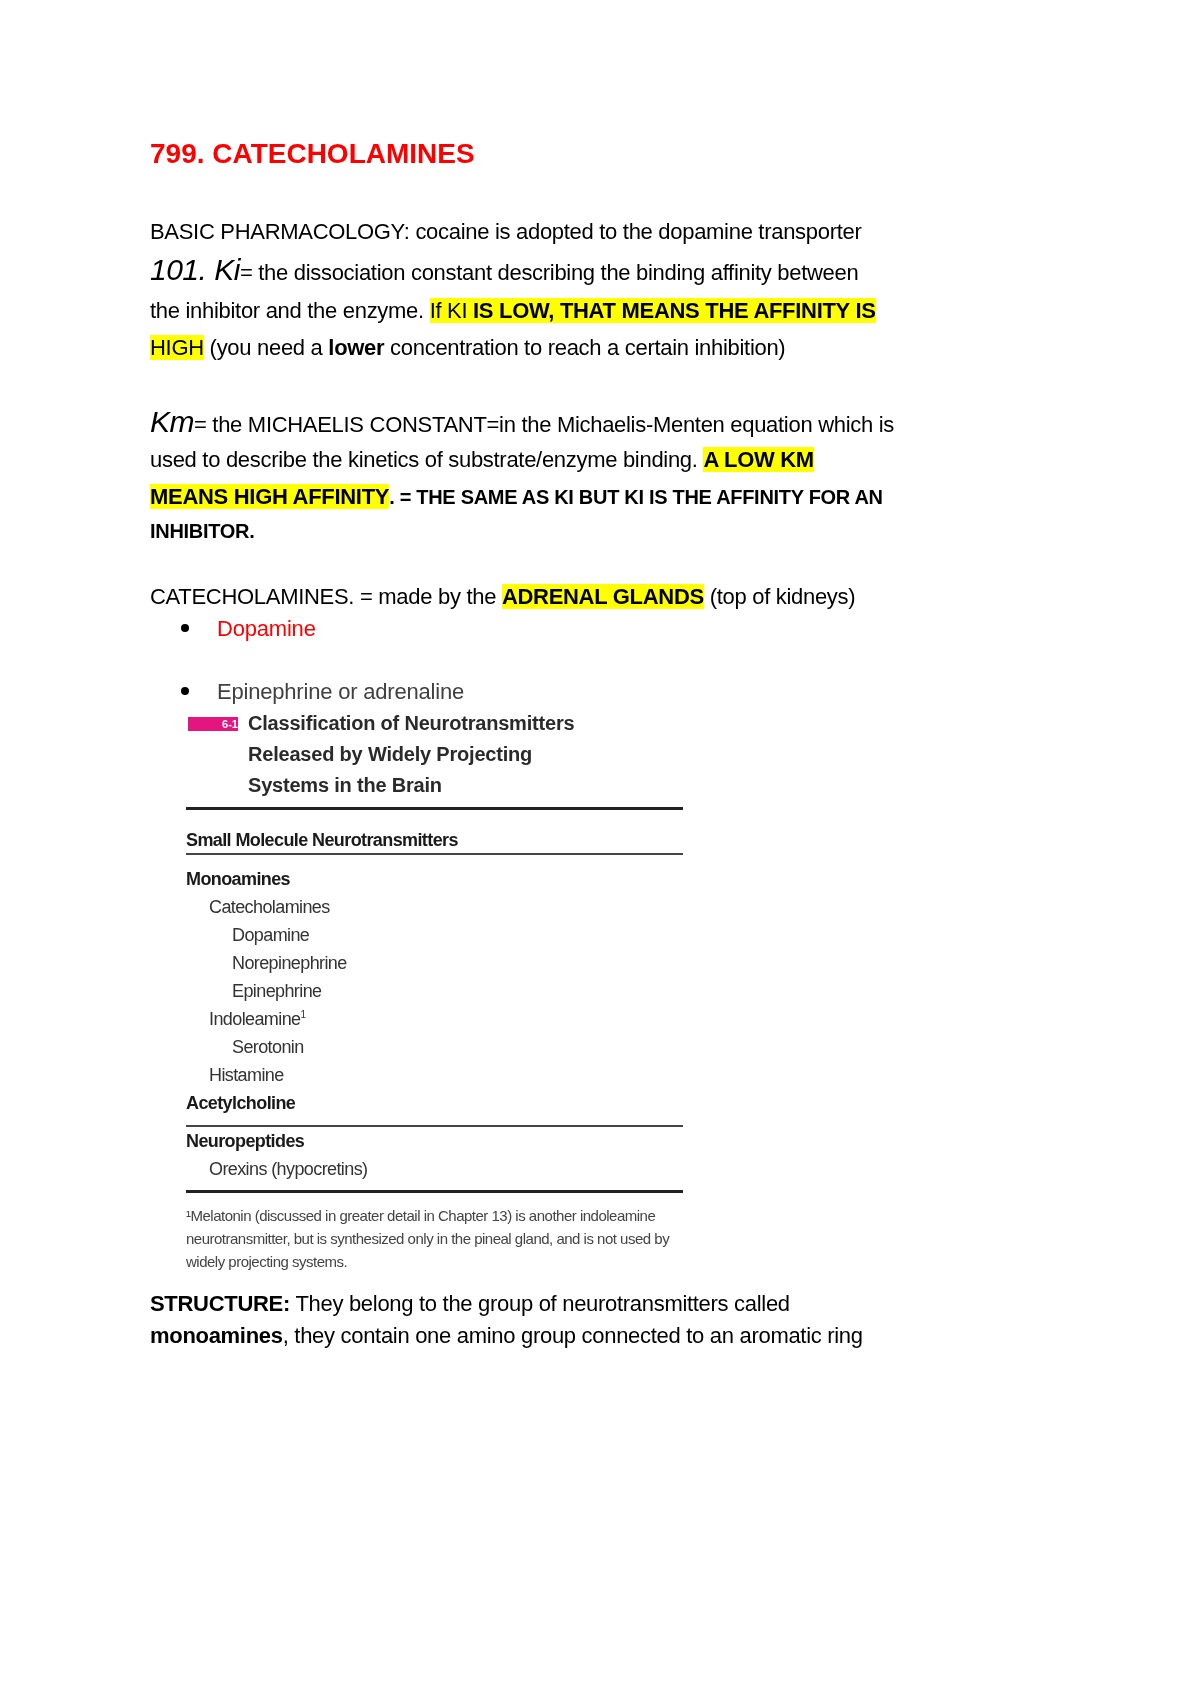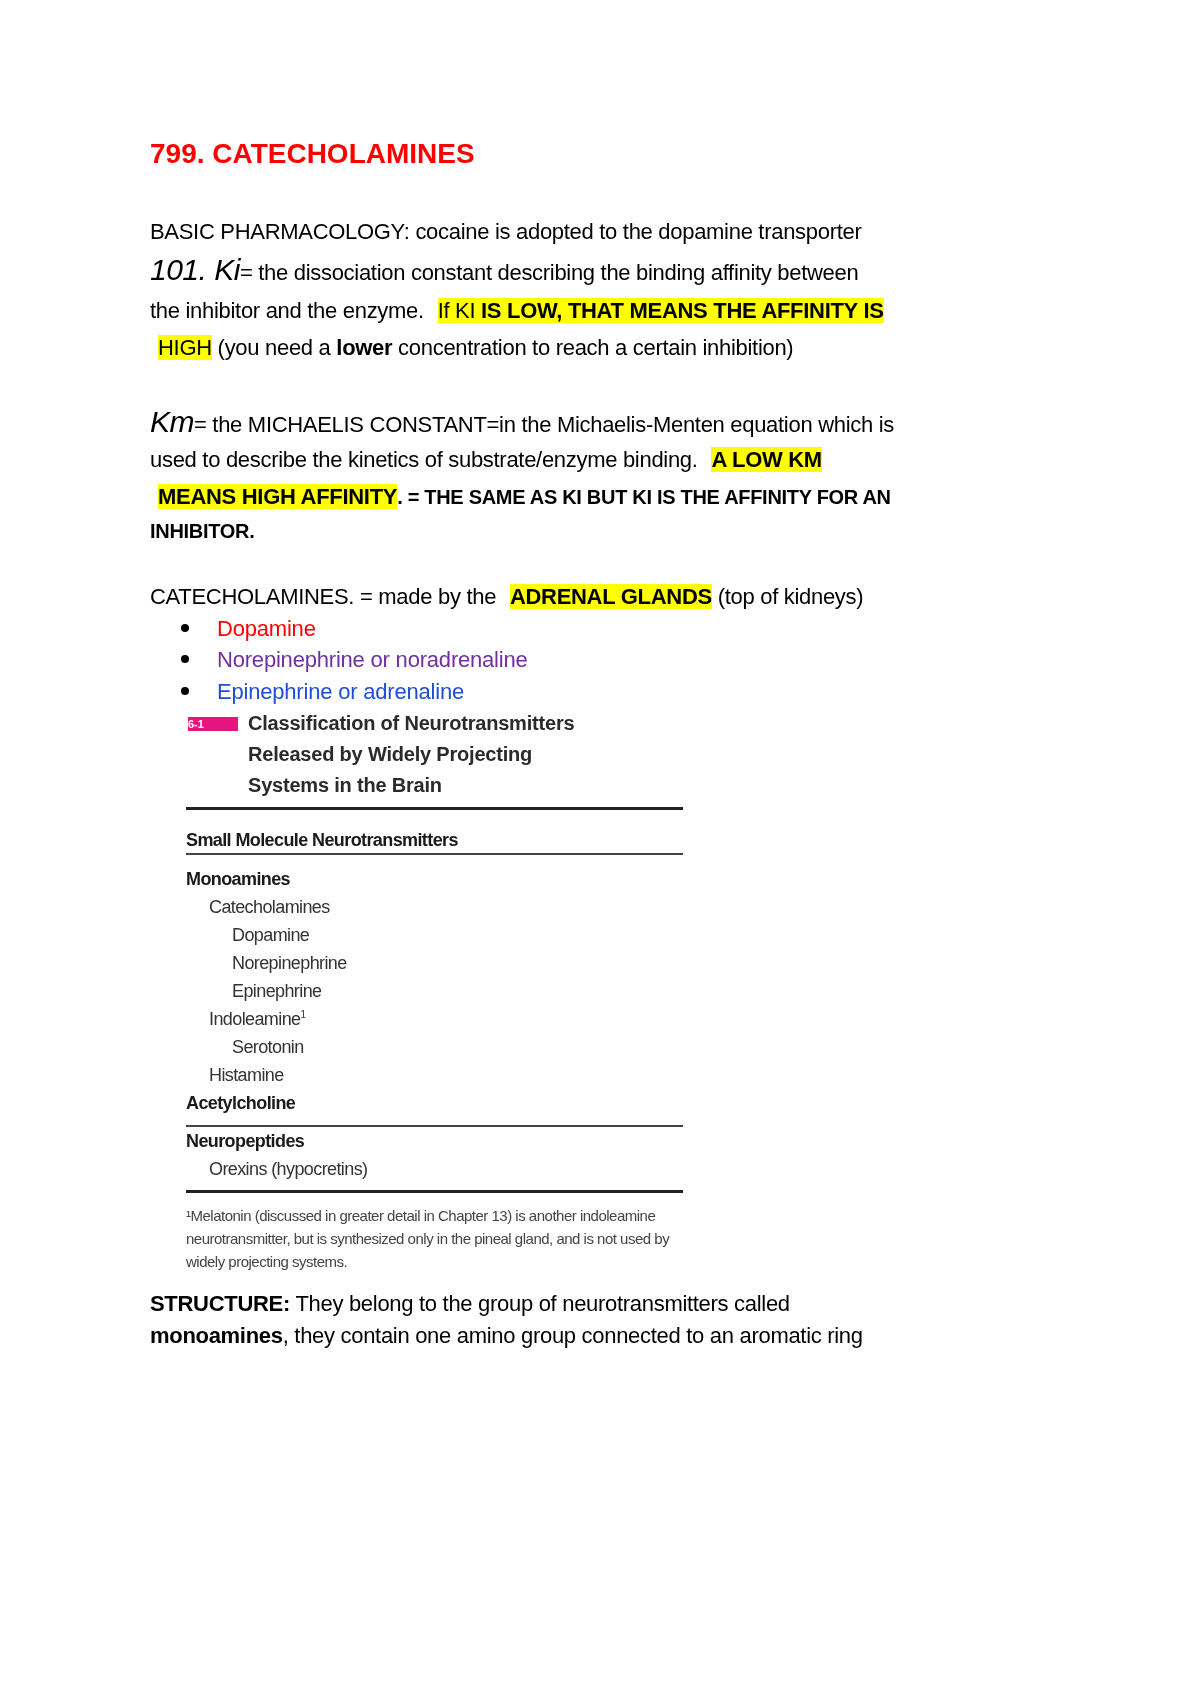--- a/index.html
+++ b/index.html
@@ -2,30 +2,30 @@
 <html><head>
   <meta charset="utf-8">
   <style>
     html, body { margin: 0; padding: 0; background: #ffffff; }
     body { width: 1200px; height: 1698px; position: relative; overflow: hidden;
            font-family: "Liberation Sans", sans-serif; color: #000; }
     .page { position: absolute; left: 16px; top: 0; width: 1200px; height: 1190px; background: #fff; }
     .abs { position: absolute; white-space: nowrap; }
     .body-text { font-size: 22px; letter-spacing: -0.3px; }
     .title { left: 134px; top: 138px; font-size: 28px; font-weight: bold; color: #ff0000; }
-    .hl { background: #ffff00; margin-left: 8px; }
+    .hl { background: #ffff00; }
     .b { font-weight: bold; }
     .big { font-size: 30px; letter-spacing: -0.5px; font-style: italic; }
     .bullet-row { left: 165px; font-size: 22px; letter-spacing: -0.2px; }
     .bullet-dot { display: inline-block; width: 8px; height: 8px; border-radius: 50%; background: #000;
                   margin-right: 28px; vertical-align: middle; position: relative; top: -2px; }
     
     .fig { position: absolute; left: 170px; top: 710px; width: 500px; height: 570px; }
     .fig-badge { position: absolute; left: 2px; top: 7px; width: 50px; height: 14px; background: #e4157f;
-                 color: #fff; font-size: 11px; font-weight: bold; text-align: left; line-height: 14px; }
+                 color: #fff; font-size: 11px; font-weight: bold; text-align: right; line-height: 14px; }
     .fig-title { position: absolute; left: 62px; font-size: 20px; font-weight: bold; color: #2a2a2a; letter-spacing: -0.2px; }
     .rule { position: absolute; left: 0; width: 497px; background: #222; }
     .fig-text { position: absolute; font-size: 18px; color: #333; letter-spacing: -0.6px; }
     .fig-text.bold { font-weight: bold; color: #1a1a1a; }
     .fig-foot { position: absolute; left: 0; font-size: 15px; color: #444; letter-spacing: -0.5px; }
     sup { font-size: 10px; }
   </style>
 </head>
 <body>
 
@@ -55,24 +55,21 @@
     <span class="hl b">MEANS HIGH AFFINITY</span><span class="b" style="font-size:20px;">. = THE SAME AS KI BUT KI IS THE AFFINITY FOR AN</span>
   </div>
   <div class="abs body-text b" style="left:134px; top:520px; font-size:20px;">INHIBITOR.</div>
 
   <div class="abs body-text" style="left:134px; top:584px;">
     <span>CATECHOLAMINES. = made by the </span><span class="hl b">ADRENAL GLANDS</span><span> (top of kidneys)</span>
   </div>
   <div class="abs bullet-row" style="top:616px; color:#ff0000;">
     <span class="bullet-dot"></span><span>Dopamine</span>
   </div>
-  <div class="abs bullet-row" style="top:647px; color:#7030a0;">
-    <span class="bullet-dot"></span><span>Norepinephrine or noradrenaline</span>
-  </div>
-  <div class="abs bullet-row" style="top:679px; color:#1d4ed8;">
+  <div class="abs bullet-row" style="top:679px; color:#404040;">
     <span class="bullet-dot"></span><span>Epinephrine or adrenaline</span>
   </div>
 
   <div class="fig">
     <div class="fig-badge">6-1</div>
     <div class="fig-title" style="top:2px;">Classification of Neurotransmitters</div>
     <div class="fig-title" style="top:33px;">Released by Widely Projecting</div>
     <div class="fig-title" style="top:64px;">Systems in the Brain</div>
 
     <div class="rule" style="top:97px; height:3px;"></div>

